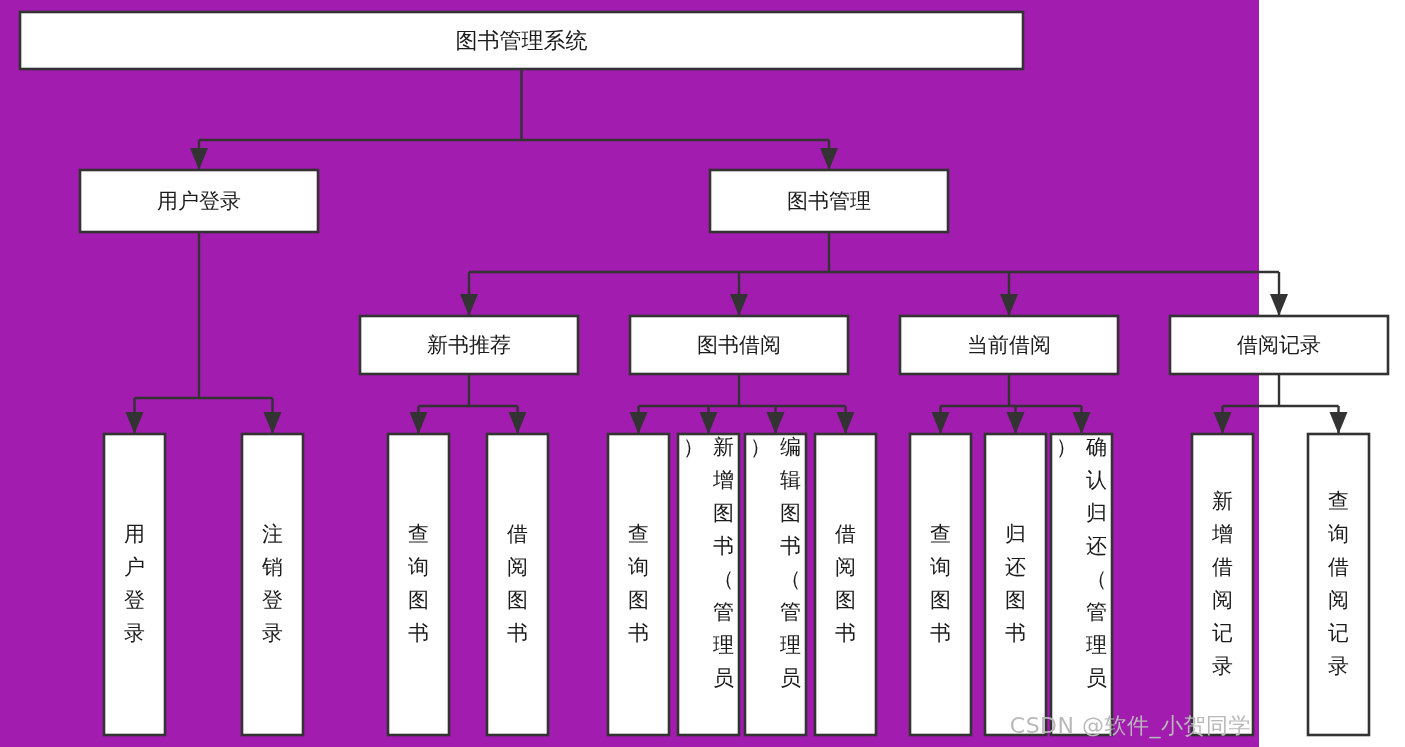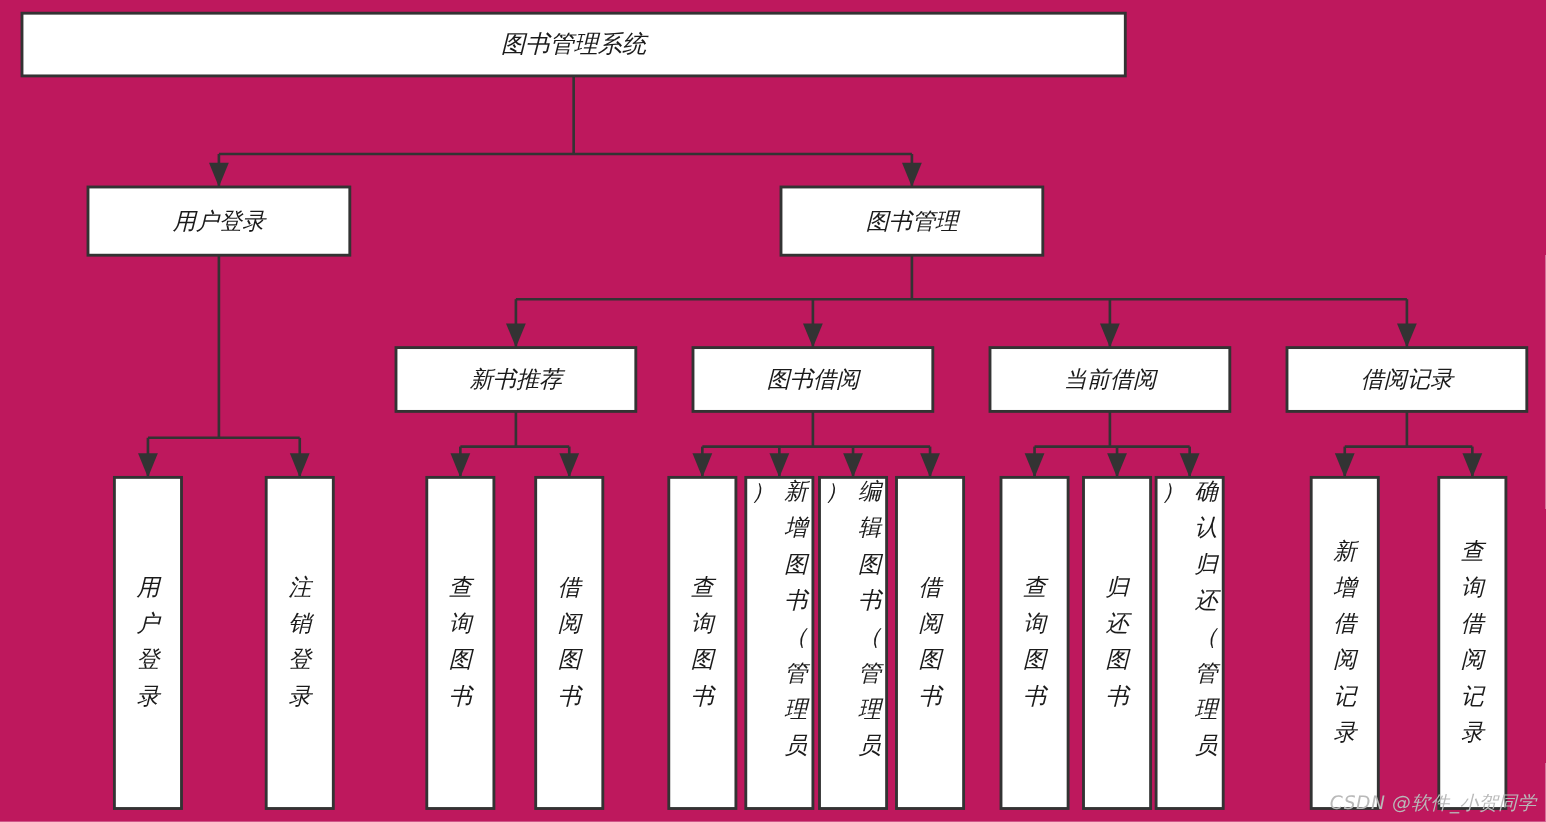--- a/index.html
+++ b/index.html
@@ -9,24 +9,23 @@
     background: #ffffff;
   }
   body {
     width: 1405px;
     height: 747px;
     font-family: "DejaVu Sans", "Liberation Sans", sans-serif;
     overflow: hidden;
   }
   #diagram-root {
     position: relative;
-    width: 1405px;
+    width: 1259px;
     height: 747px;
-    background: #be185d;
-    font-style: italic;
+    background: #a21caf;
   }
   svg.diagram-canvas {
     position: absolute;
     left: 0;
     top: 0;
     width: 1405px;
     height: 747px;
     display: block;
   }
   
@@ -54,21 +53,21 @@
   }
   .arrow-head {
     fill: #333333;
     stroke: none;
   }
   .watermark {
     position: absolute;
     right: 8px;
     bottom: 6px;
     font-family: "DejaVu Sans", "Liberation Sans", sans-serif;
-    font-size: 17px;
+    font-size: 22px;
     color: #b9b9b9;
     letter-spacing: 0.5px;
     user-select: none;
     pointer-events: none;
   }
 </style>
 </head>
 <body>
 
 <div id="diagram-root">

